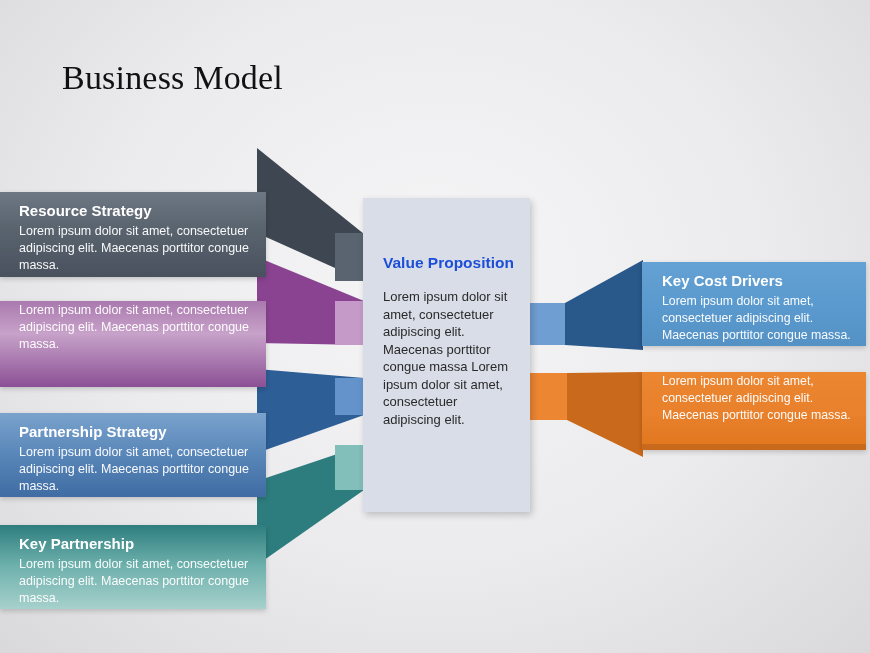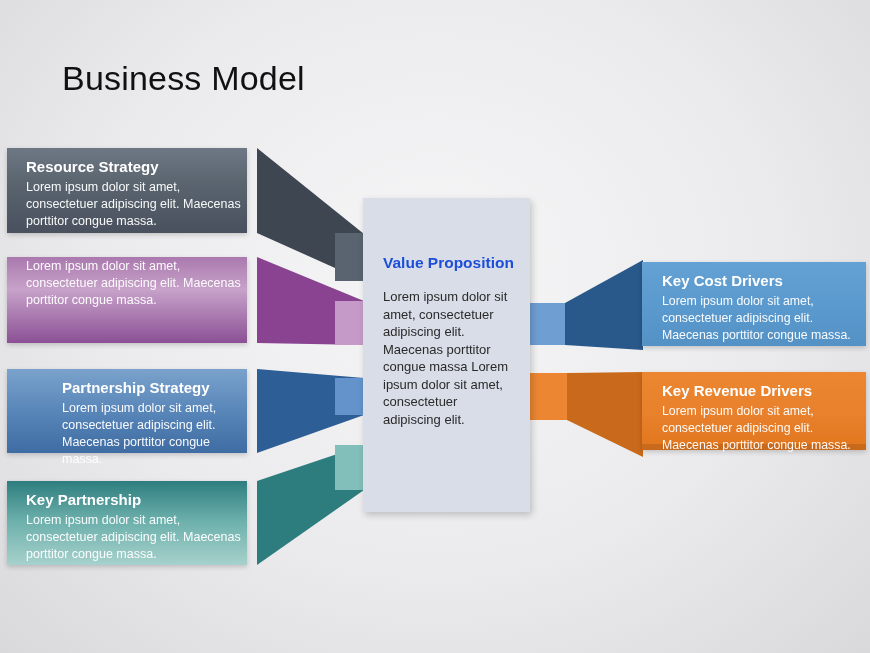--- a/index.html
+++ b/index.html
@@ -4,41 +4,41 @@
 <style>
   html,body{margin:0;padding:0;}
   body{
     width:870px;height:653px;overflow:hidden;
     font-family:"Liberation Sans",sans-serif;
     background:radial-gradient(ellipse at 50% 42%, #f6f6f7 0%, #ebebed 55%, #d9d9dc 100%);
   }
   .slide{position:relative;width:870px;height:653px;}
   .slide-title{
     position:absolute;left:62px;top:36px;
-    font-size:34px;color:#111;letter-spacing:.2px;font-weight:400;
+    font-size:34px;color:#111;letter-spacing:.2px;font-weight:400;font-family:Liberation Serif, serif;
   }
   svg.connectors{position:absolute;left:0;top:0;z-index:1;}
   .box{
     position:absolute;z-index:2;color:#fff;
     box-shadow:0 2px 5px rgba(0,0,0,.18);
     box-sizing:border-box;
   }
   .box h3{
     margin:0;padding:10px 4px 2px 19px;
     font-size:15px;font-weight:700;line-height:18px;
   }
   .box p{
     margin:0;padding:1px 2px 0 19px;
     font-size:12.5px;line-height:17px;color:rgba(255,255,255,.96);
   }
   
-  .box--left{left:7px;width:240px;height:85px;}
+  .box--left{left:0;width:266px;height:85px;margin-top:44px;}
   .box--gray  {top:148px;background:linear-gradient(180deg,#6e7884 0%,#5b6570 40%,#48515d 100%);}
   .box--purple{top:257px;height:86px;background:linear-gradient(180deg,#aa79ae 0%,#c7a2c9 38%,#8b5095 100%);}
-  .box--blue  {top:369px;height:84px;background:linear-gradient(180deg,#7aa2cc 0%,#5c89bb 45%,#3e6ca3 100%);padding-left:36px;}
+  .box--blue  {top:369px;height:84px;background:linear-gradient(180deg,#7aa2cc 0%,#5c89bb 45%,#3e6ca3 100%);}
   .box--teal  {top:481px;height:84px;background:linear-gradient(180deg,#2e7e7f 0%,#6db0ac 48%,#a7d1cc 100%);}
   
   .box--right{left:642px;width:224px;height:84px;padding-left:8px;}
   .box--right h3{padding-left:12px;}
   .box--right p{padding-left:12px;font-size:12.3px;}
   .box--cost{top:262px;background:linear-gradient(180deg,#64a1d4 0%,#5b9ace 50%,#5492c6 100%);}
   .box--revenue{top:372px;height:78px;background:linear-gradient(180deg,#ec8630 0%,#e8802c 60%,#e2781f 100%);border-bottom:6px solid #c9691b;}
   
   .box--center{
     left:363px;top:198px;width:167px;height:314px;z-index:3;
@@ -99,17 +99,16 @@
     <h3>Value Proposition</h3>
     <p>Lorem ipsum dolor sit amet, consectetuer adipiscing elit. Maecenas porttitor congue massa Lorem ipsum dolor sit amet, consectetuer adipiscing elit.</p>
   </div>
 
   <div class="box box--right box--cost">
     <h3>Key Cost Drivers</h3>
     <p>Lorem ipsum dolor sit amet, consectetuer adipiscing elit. Maecenas porttitor congue massa.</p>
   </div>
 
   <div class="box box--right box--revenue">
-    <h3>Key Revenue Drivers</h3>
     <p>Lorem ipsum dolor sit amet, consectetuer adipiscing elit. Maecenas porttitor congue massa.</p>
   </div>
 
 </div>
 
 </body></html>

